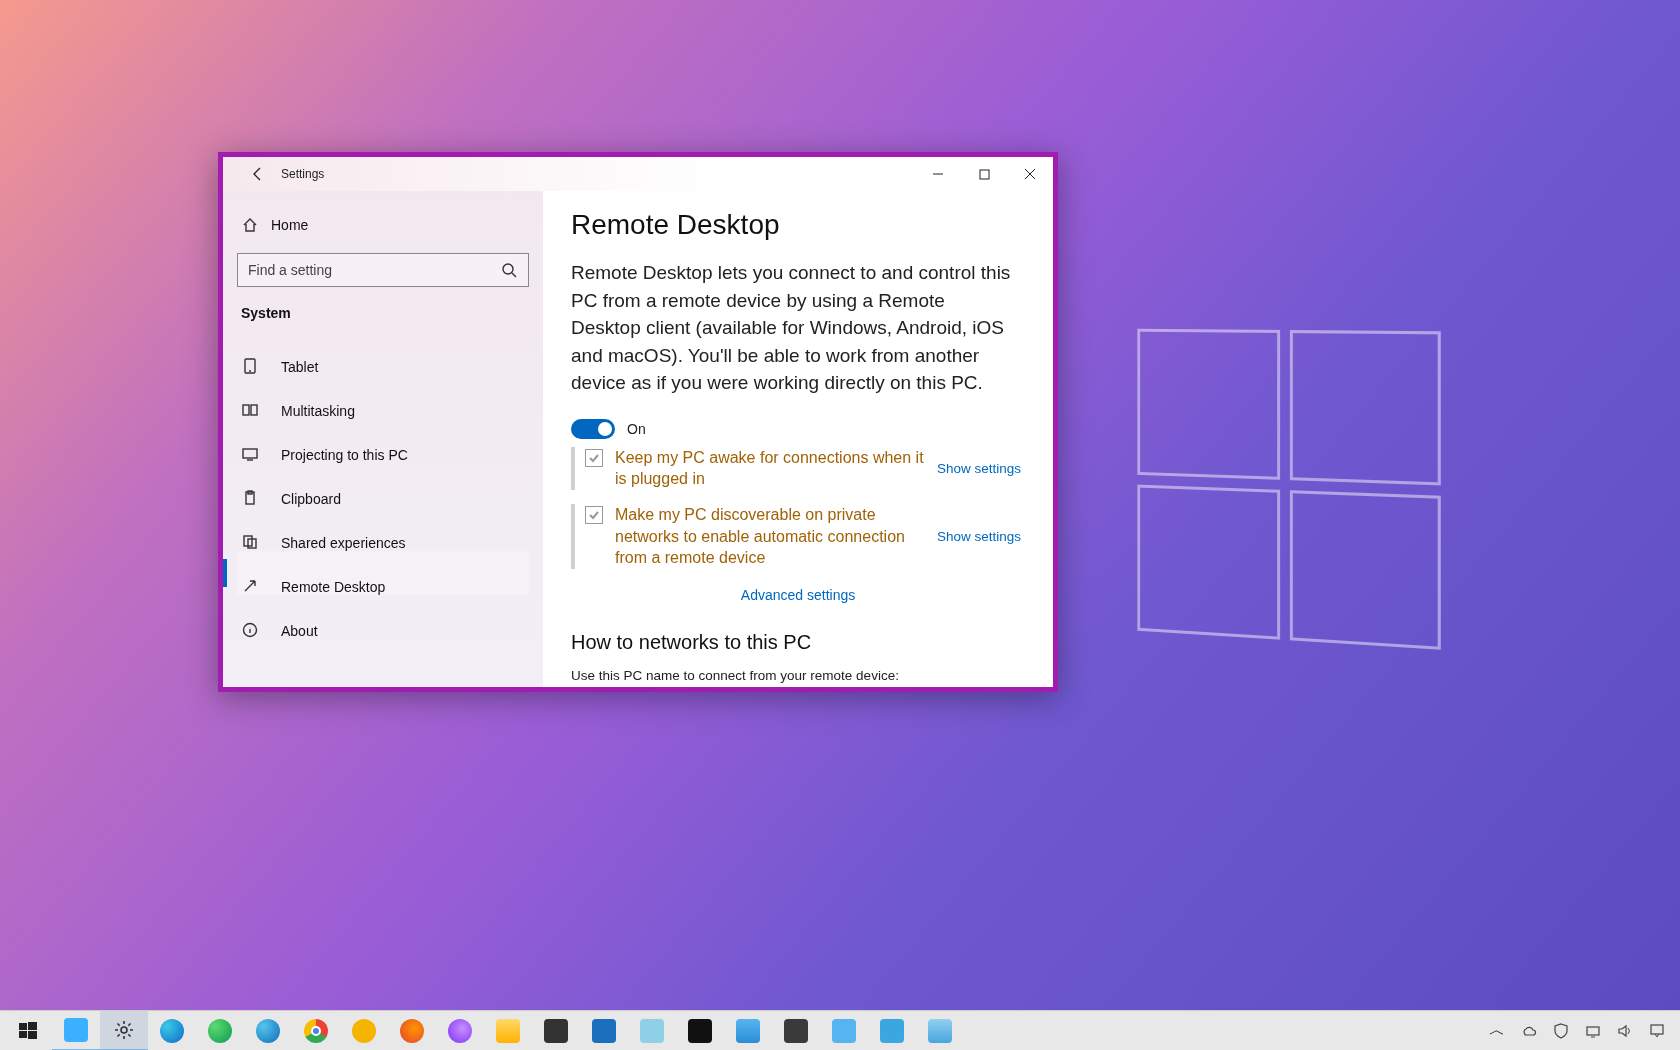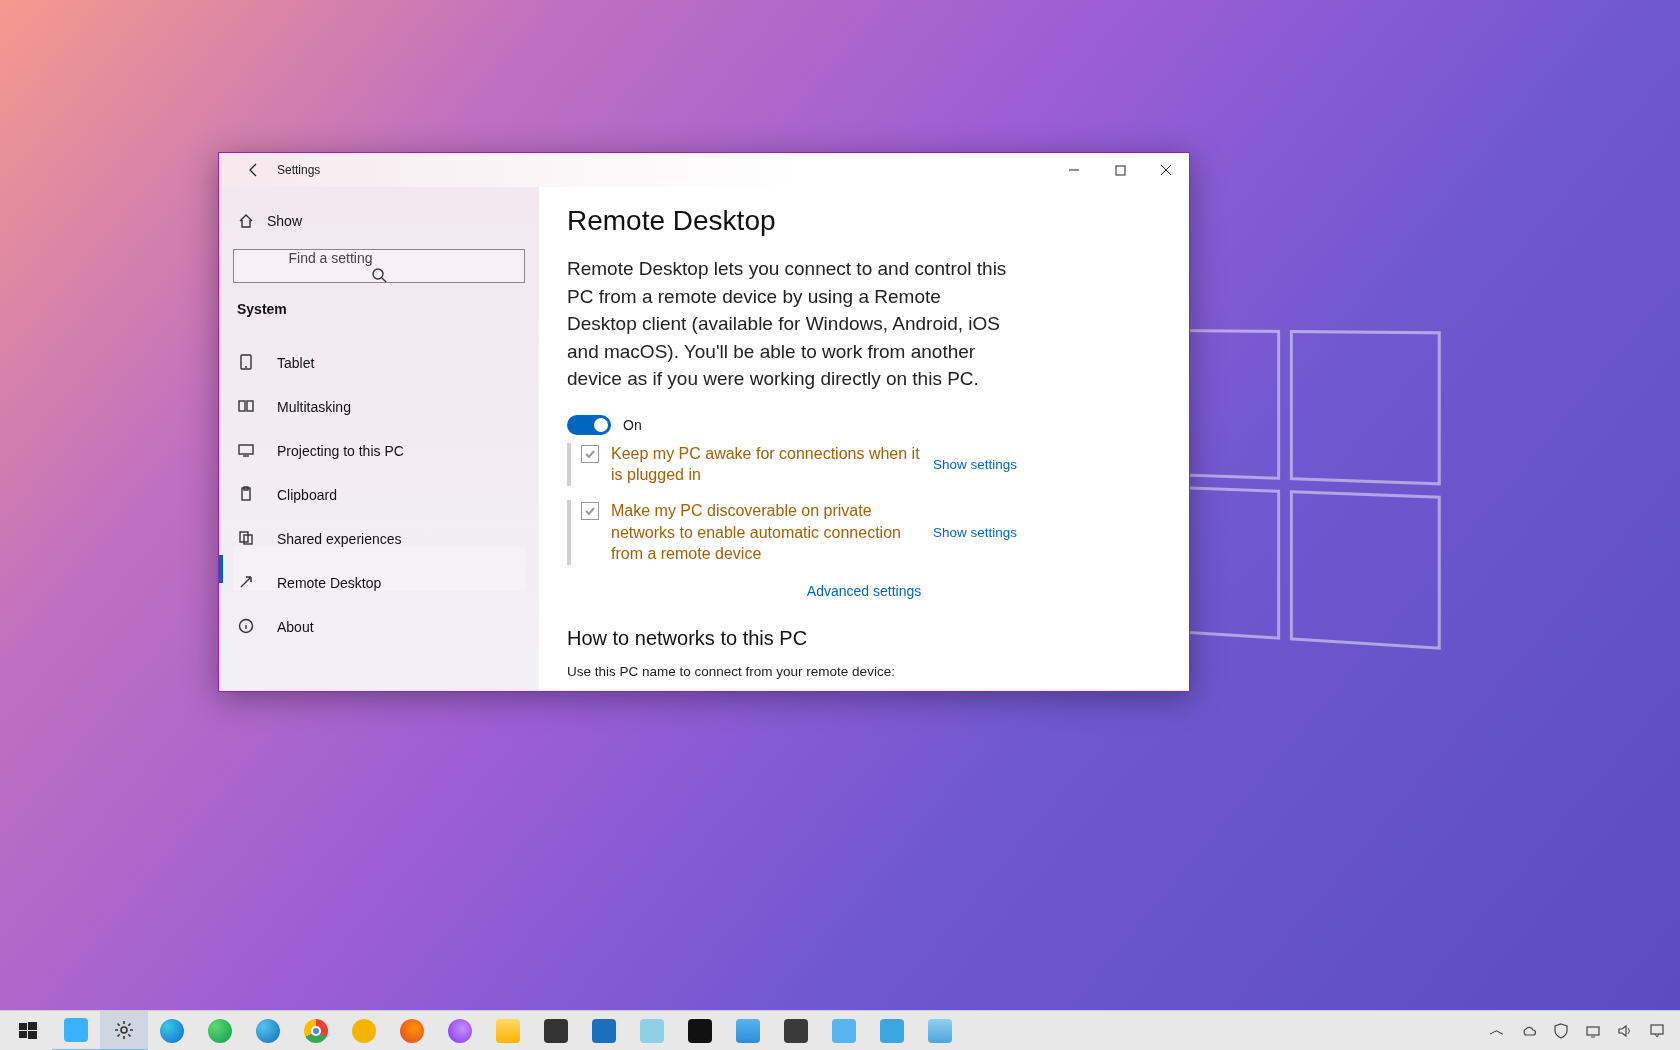--- a/index.html
+++ b/index.html
@@ -13,22 +13,22 @@
   .logo-win {
     position: absolute; left: 1130px; top: 330px; width: 310px; height: 310px;
     display: grid; grid-template-columns: 1fr 1fr; grid-template-rows: 1fr 1fr; gap: 10px;
     transform: perspective(1200px) rotateY(-12deg) skewY(2deg);
     opacity: 0.55;
   }
   .logo-win div { border: 3px solid rgba(255,255,255,0.85); }
 
   
   .window {
-    position: absolute; left: 218px; top: 152px; width: 972px; height: 540px;
-    background: #ffffff; border: 1px solid #a21caf;
+    position: absolute; left: 218px; top: 152px; width: 840px; height: 540px;
+    background: #ffffff; border: 5px solid #a21caf;
     box-shadow: 0 6px 30px rgba(0,0,0,0.35);
     display: flex; flex-direction: column;
   }
   .titlebar {
     height: 34px; display: flex; align-items: center; justify-content: flex-end;
     position: relative;
     background: linear-gradient(90deg, rgba(245,230,235,0.9), rgba(255,255,255,0.6) 60%, #fff);
   }
   .back-arrow {
     position: absolute; left: 18px; top: 0; width: 34px; height: 34px;
@@ -40,21 +40,21 @@
 
   .body { flex:1; display:flex; min-height:0; }
   .sidebar {
     width: 320px; padding: 14px 14px 0 14px;
     display:flex; flex-direction:column;
     background: linear-gradient(180deg, rgba(242,230,238,0.92), rgba(240,236,244,0.85));
   }
   .home-row { display:flex; align-items:center; gap:12px; height:40px; padding-left:4px; cursor:pointer; font-size:14px; color:#111; }
   .search-box {
     margin-top: 8px; height:34px; border:1px solid #888; background:rgba(255,255,255,0.35);
-    display:flex; align-items:center; padding:0 10px; justify-content:space-between; color:#444;flex-direction:column;
+    display:flex; align-items:center; padding:0 10px; justify-content:space-between; color:#444;
   }
   .search-box input { flex:1; border:none; outline:none; background:transparent; font-size:14px; color:#222; }
   .search-box input::placeholder { color:#444; }
   .cat-heading { margin-top:18px; font-weight:600; font-size:14px; color:#111; padding-left:4px; }
   .nav-list { margin-top:10px; display:flex; flex-direction:column; }
   .nav-item {
     height:44px; display:flex; align-items:flex-end; gap:22px; padding-left:4px;
     font-size:14px; color:#111; cursor:pointer; position:relative;
   }
   .nav-item.active::before {
@@ -140,21 +140,21 @@
   </div>
 
   <div class="body">
     <div class="sidebar">
       <div class="home-row">
         <span class="ico">
           <svg viewBox="0 0 16 16">
               <path d="M2 8 L8 2 L14 8 M4 7 V14 H12 V7"></path>
             </svg>
         </span>
-        <span>Show</span>
+        <span>Home</span>
       </div>
       <div class="search-box">
         <input placeholder="Find a setting" style="">
         <span class="ico">
           <svg viewBox="0 0 16 16">
               <circle cx="7" cy="7" r="5"></circle>
               <path d="M11 11 L15 15"></path>
             </svg>
         </span>
       </div>

